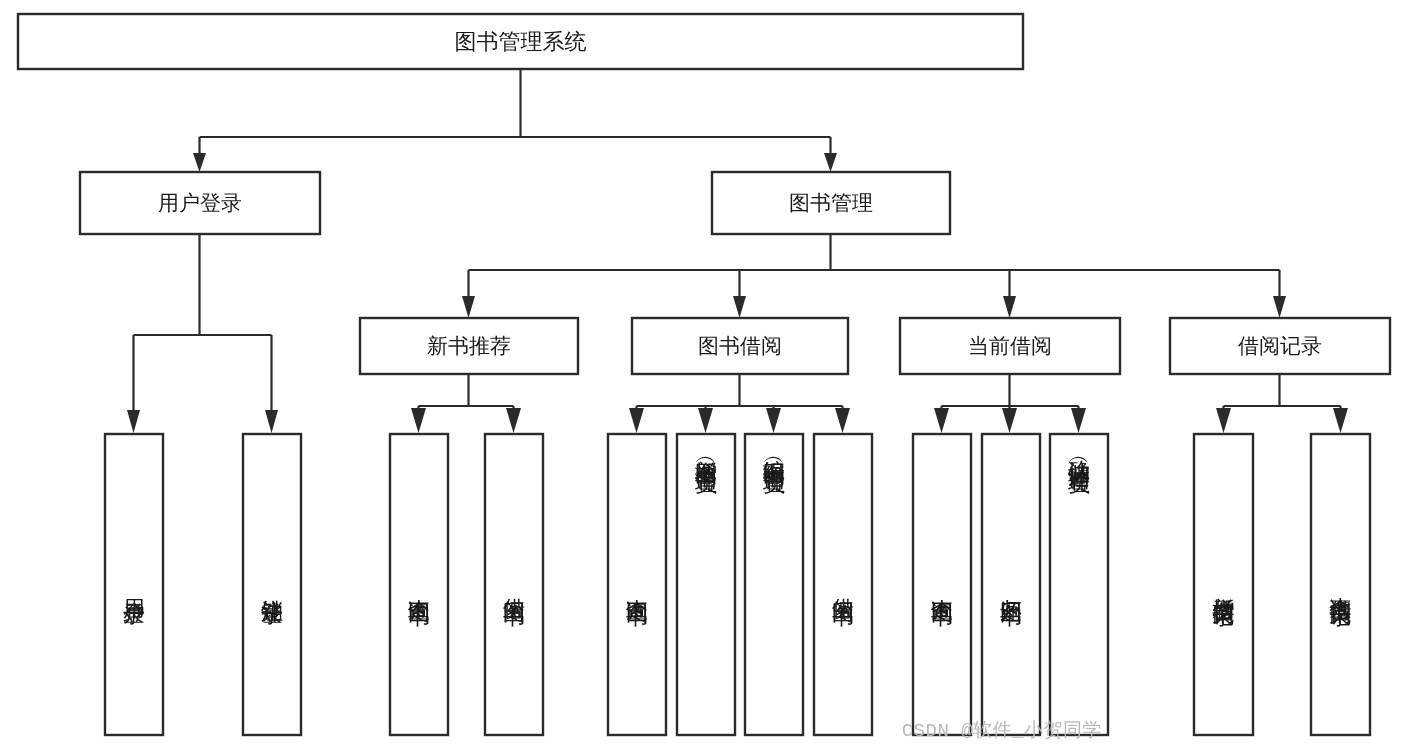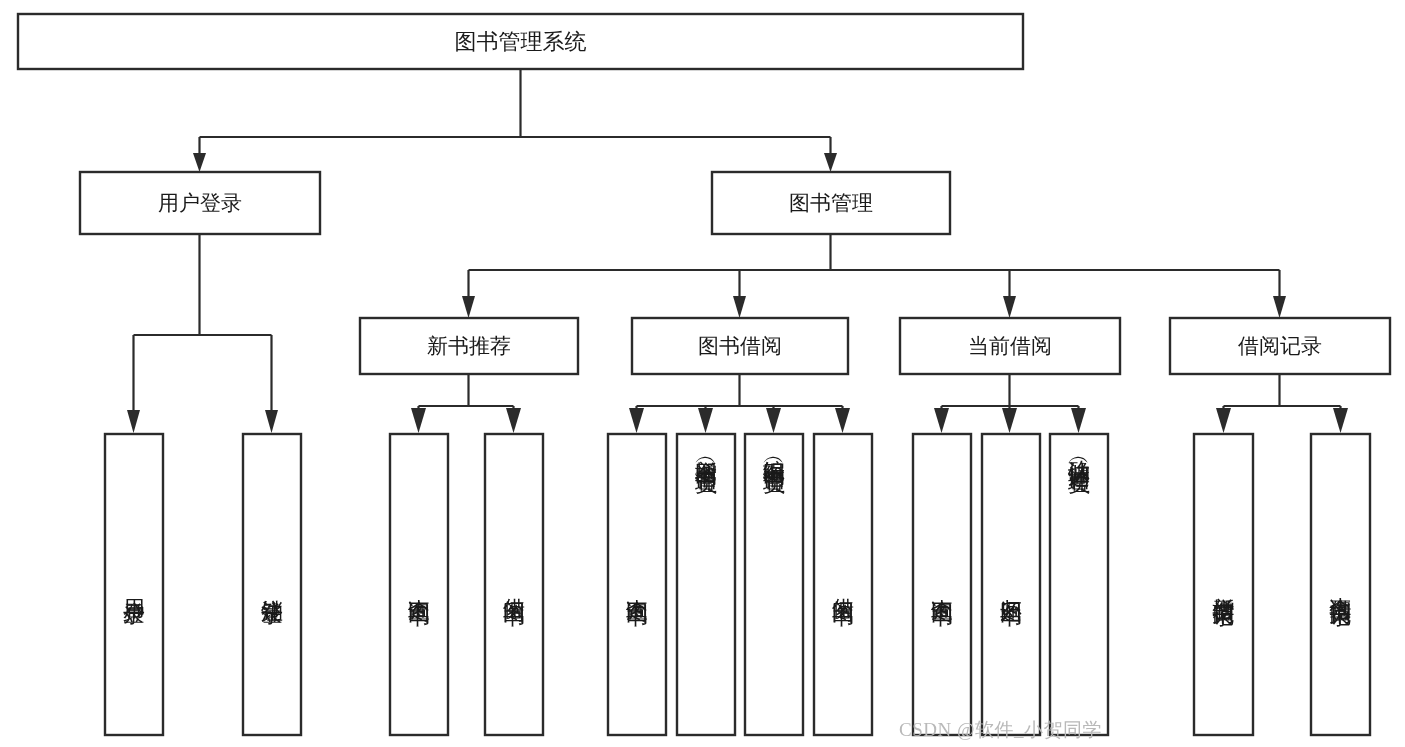--- a/index.html
+++ b/index.html
@@ -71,21 +71,21 @@
     line-height: 1.28;
     letter-spacing: 2px;
     color: #1a1a1a;
     white-space: nowrap;
     text-align: center;
   }
   .watermark {
     position: absolute;
     right: 8px;
     bottom: 4px;
-    font-family: Liberation Serif, serif;
+    font-family: Liberation Mono, monospace;
     font-size: 19px;
     color: #b9b9b9;
     letter-spacing: 0.5px;
     white-space: nowrap;
     user-select: none;
   }
 </style>
 </head>
 <body>
 

